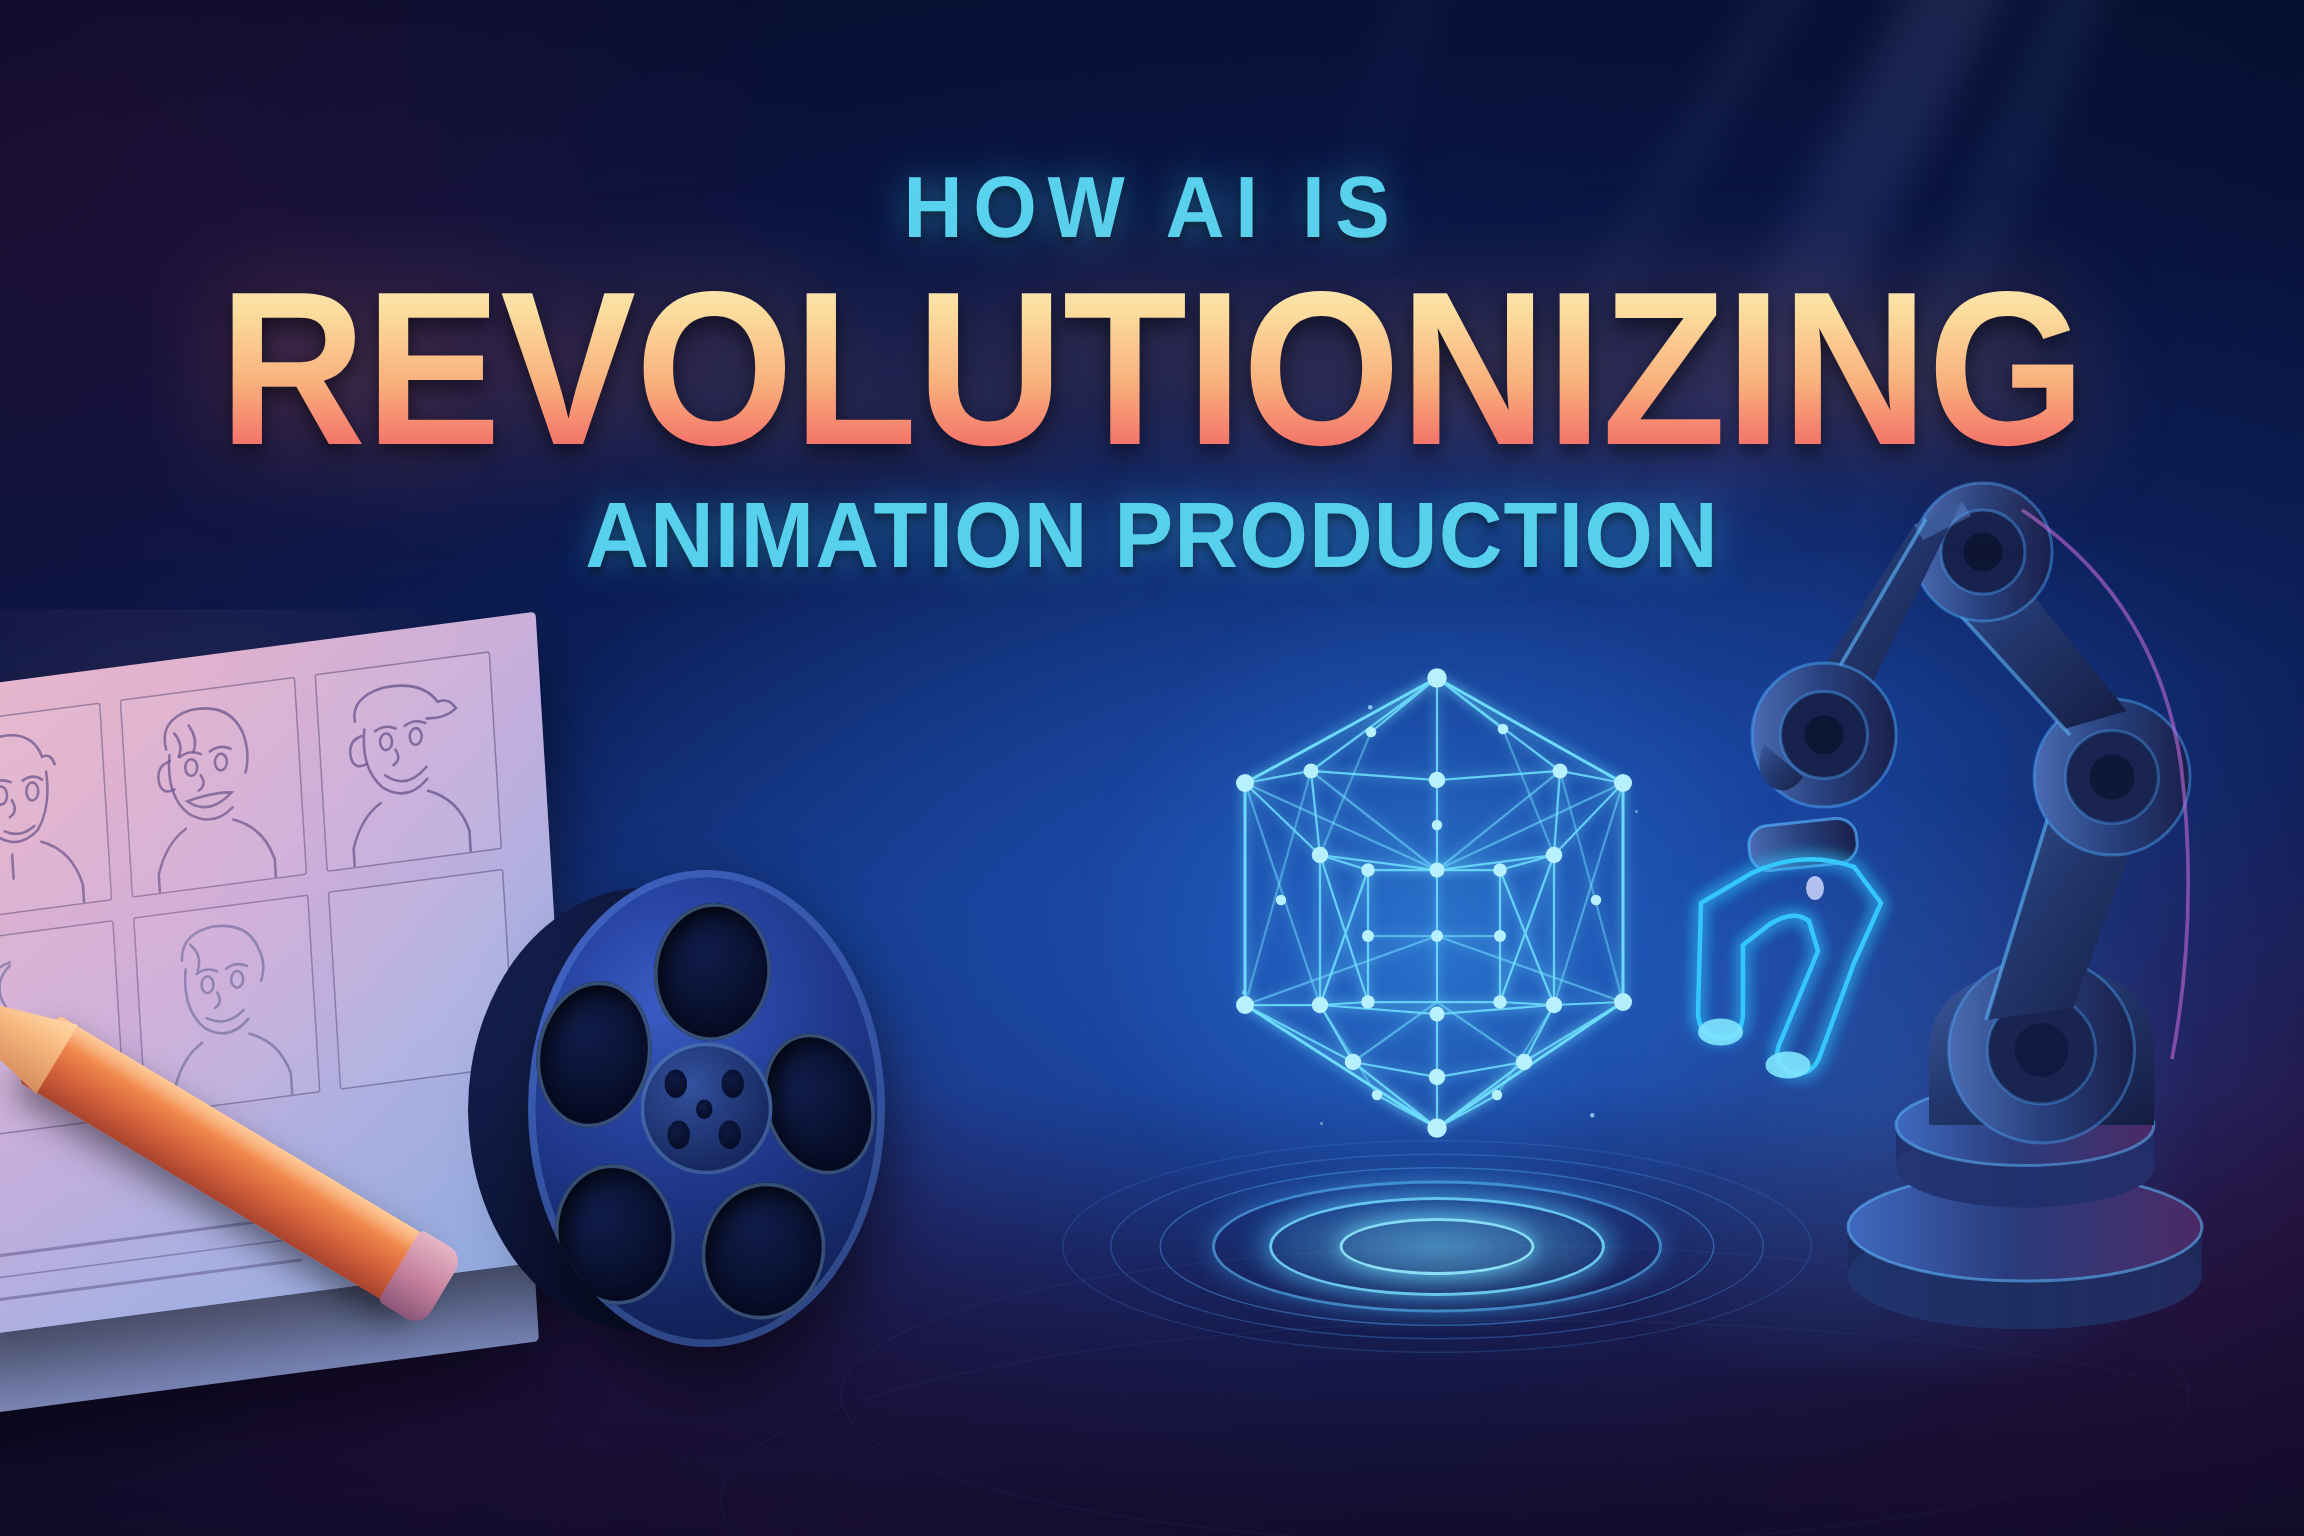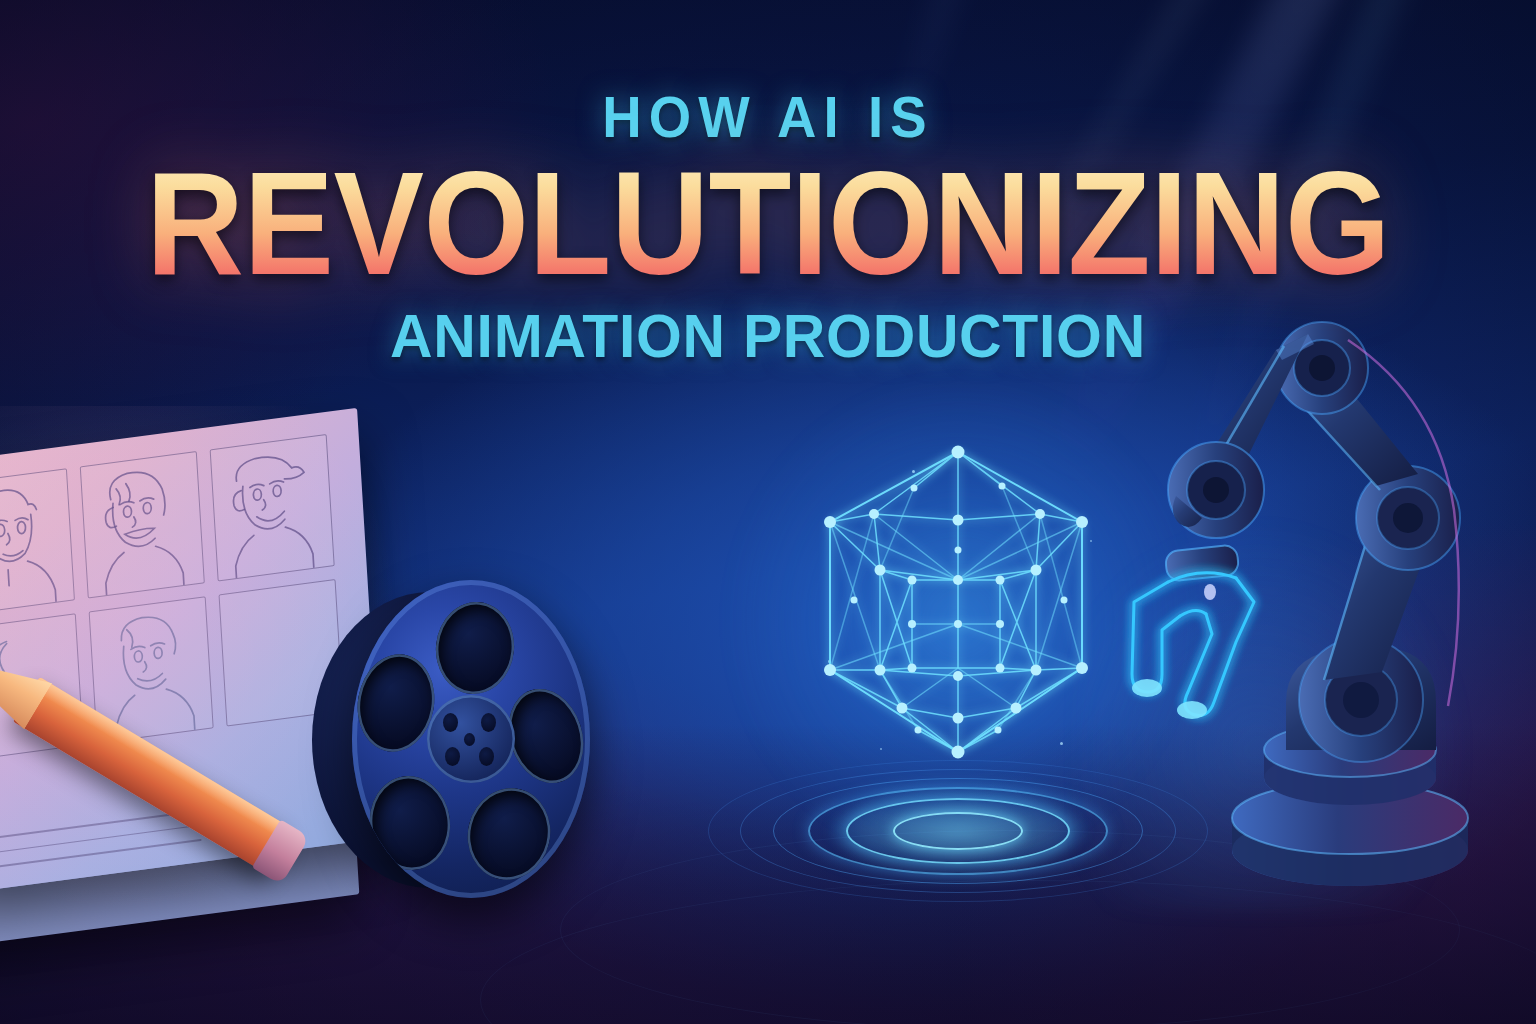--- a/index.html
+++ b/index.html
@@ -36,21 +36,21 @@
   .ray-4{left:960px;top:-90px;width:26px;height:300px;
     background:linear-gradient(180deg, rgba(120,160,255,.22), transparent);
     transform:rotate(18deg);}
   .floor-haze{
     position:absolute;left:0;right:0;bottom:0;height:300px;
     background:linear-gradient(180deg, rgba(10,14,50,0) 0%, rgba(22,16,58,.55) 55%, rgba(24,14,52,.8) 100%);
   }
   .floor-line{position:absolute;border-radius:50%;border:1px solid rgba(120,190,255,.07);}
 
   
-  .title-block{position:absolute;left:0;right:0;top:88px;text-align:center;z-index:40;}
+  .title-block{position:absolute;left:0;right:0;top:110px;text-align:center;z-index:40;}
   .t-line1{
     font-size:58px;font-weight:700;letter-spacing:.13em;color:#58d2ef;
     line-height:1;text-shadow:0 0 26px rgba(60,190,240,.55),0 3px 6px rgba(0,0,0,.6);
     transform:scaleX(.94);
   }
   .t-line2{
     font-size:146px;font-weight:900;letter-spacing:-0.004em;line-height:1.02;
     margin-top:4px;transform:scaleX(.93);
     background:linear-gradient(180deg,#fdeec4 0%,#fbdd9d 24%,#f9b07c 56%,#f4776b 82%,#f06a68 100%);
     -webkit-background-clip:text;background-clip:text;color:transparent;

